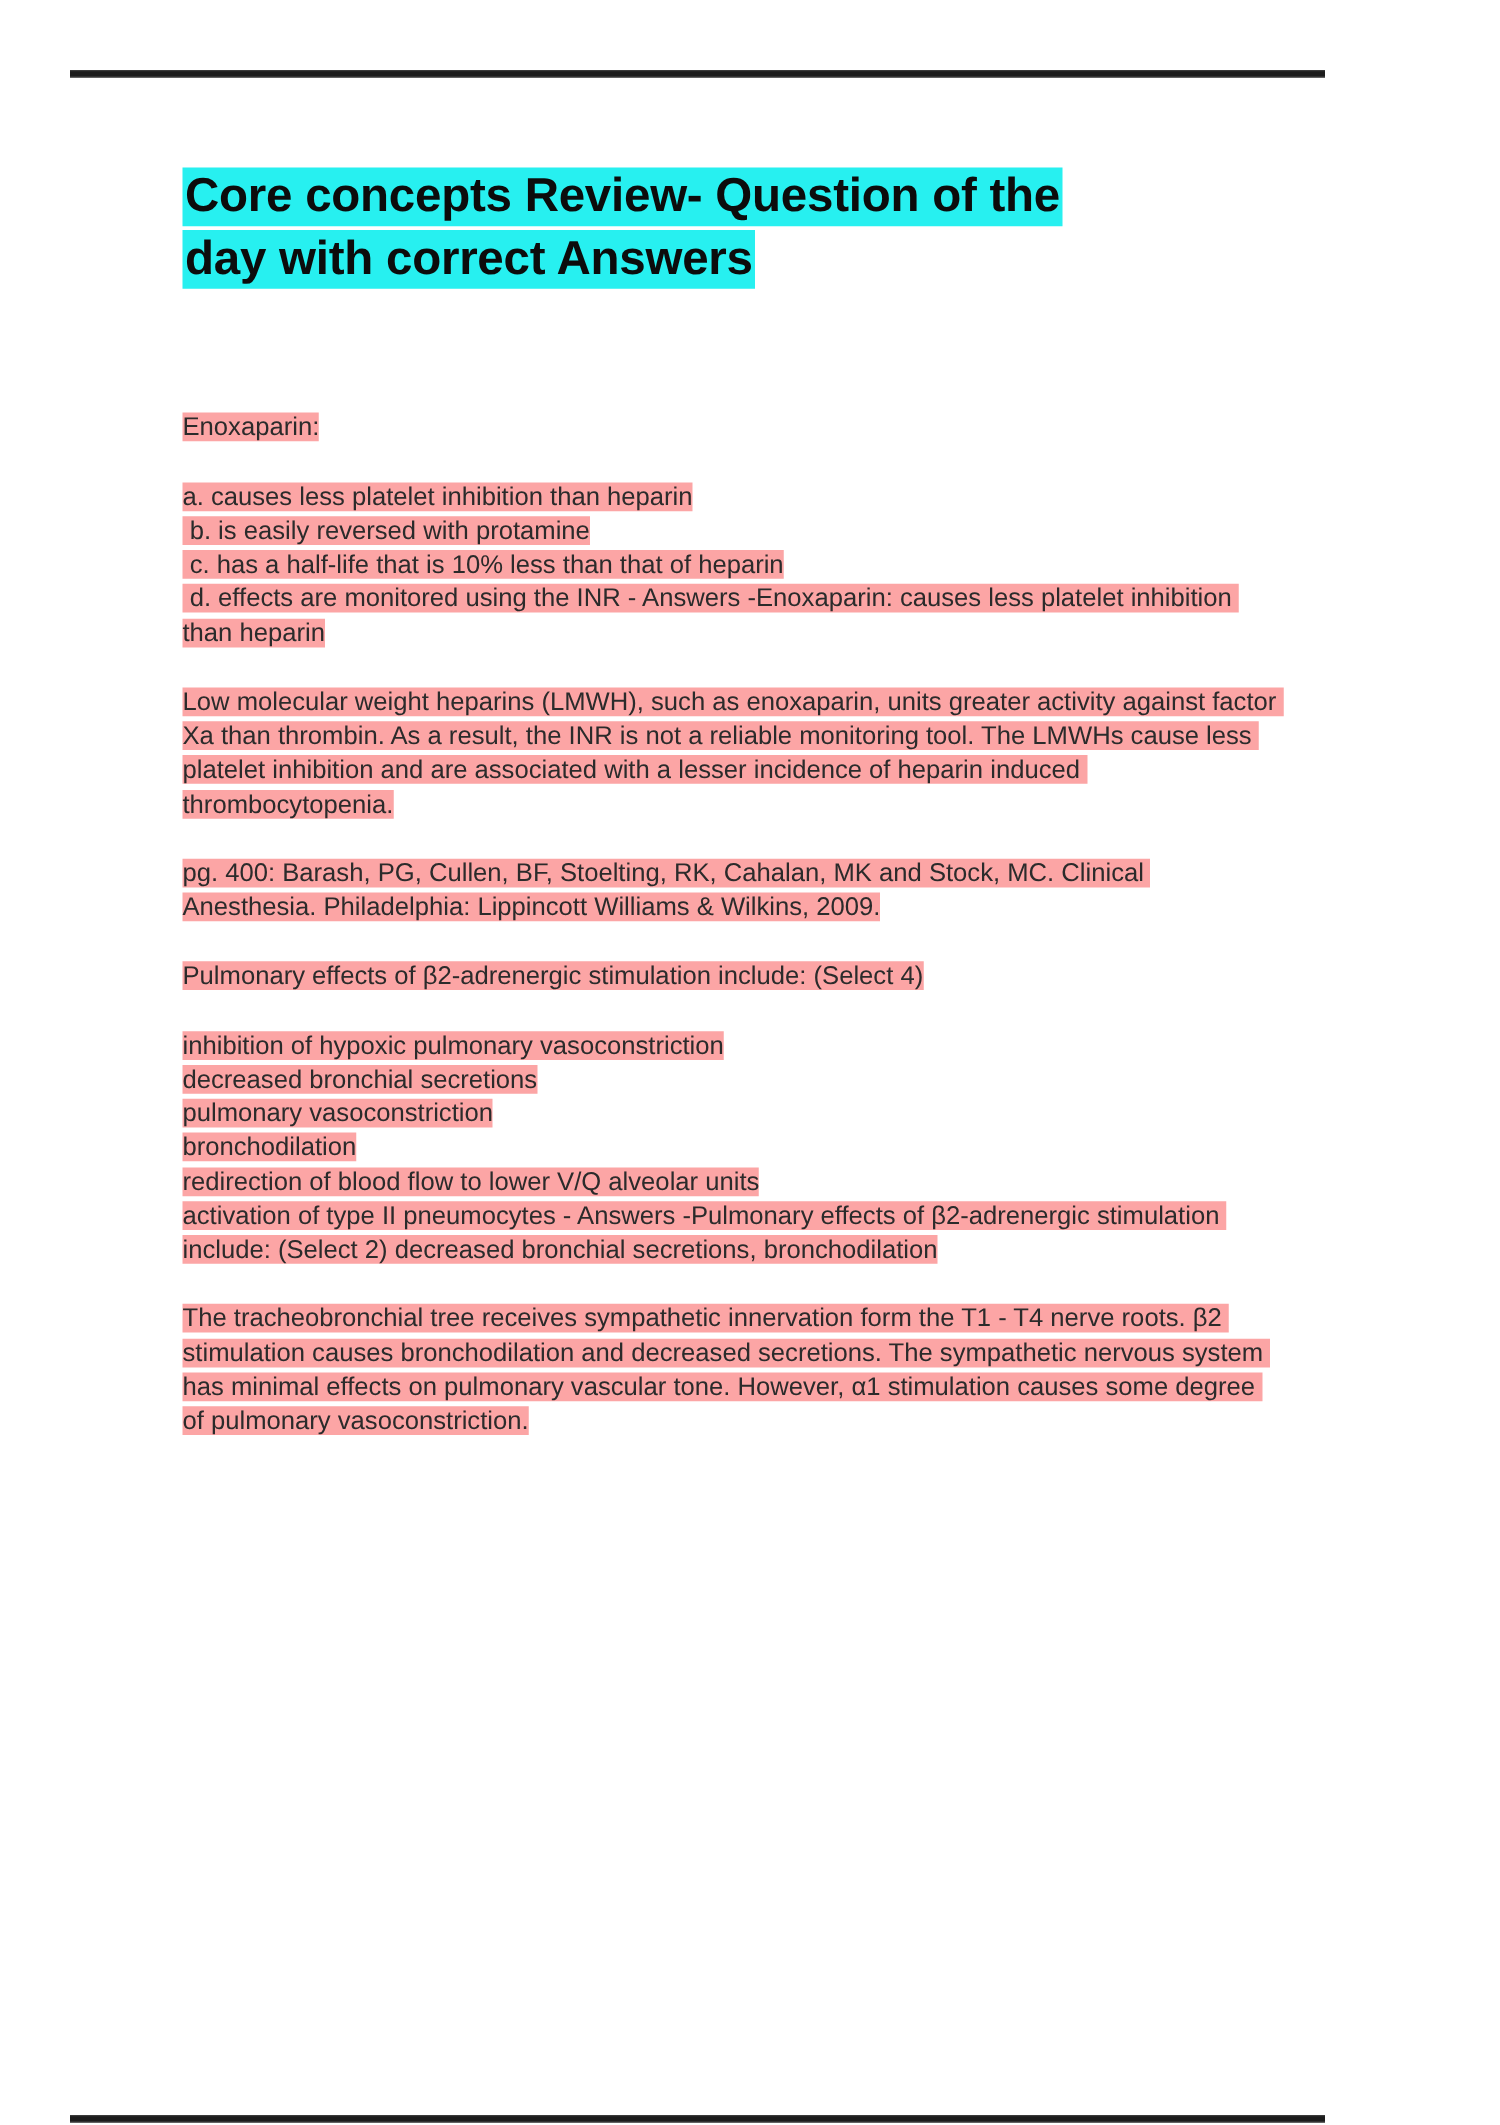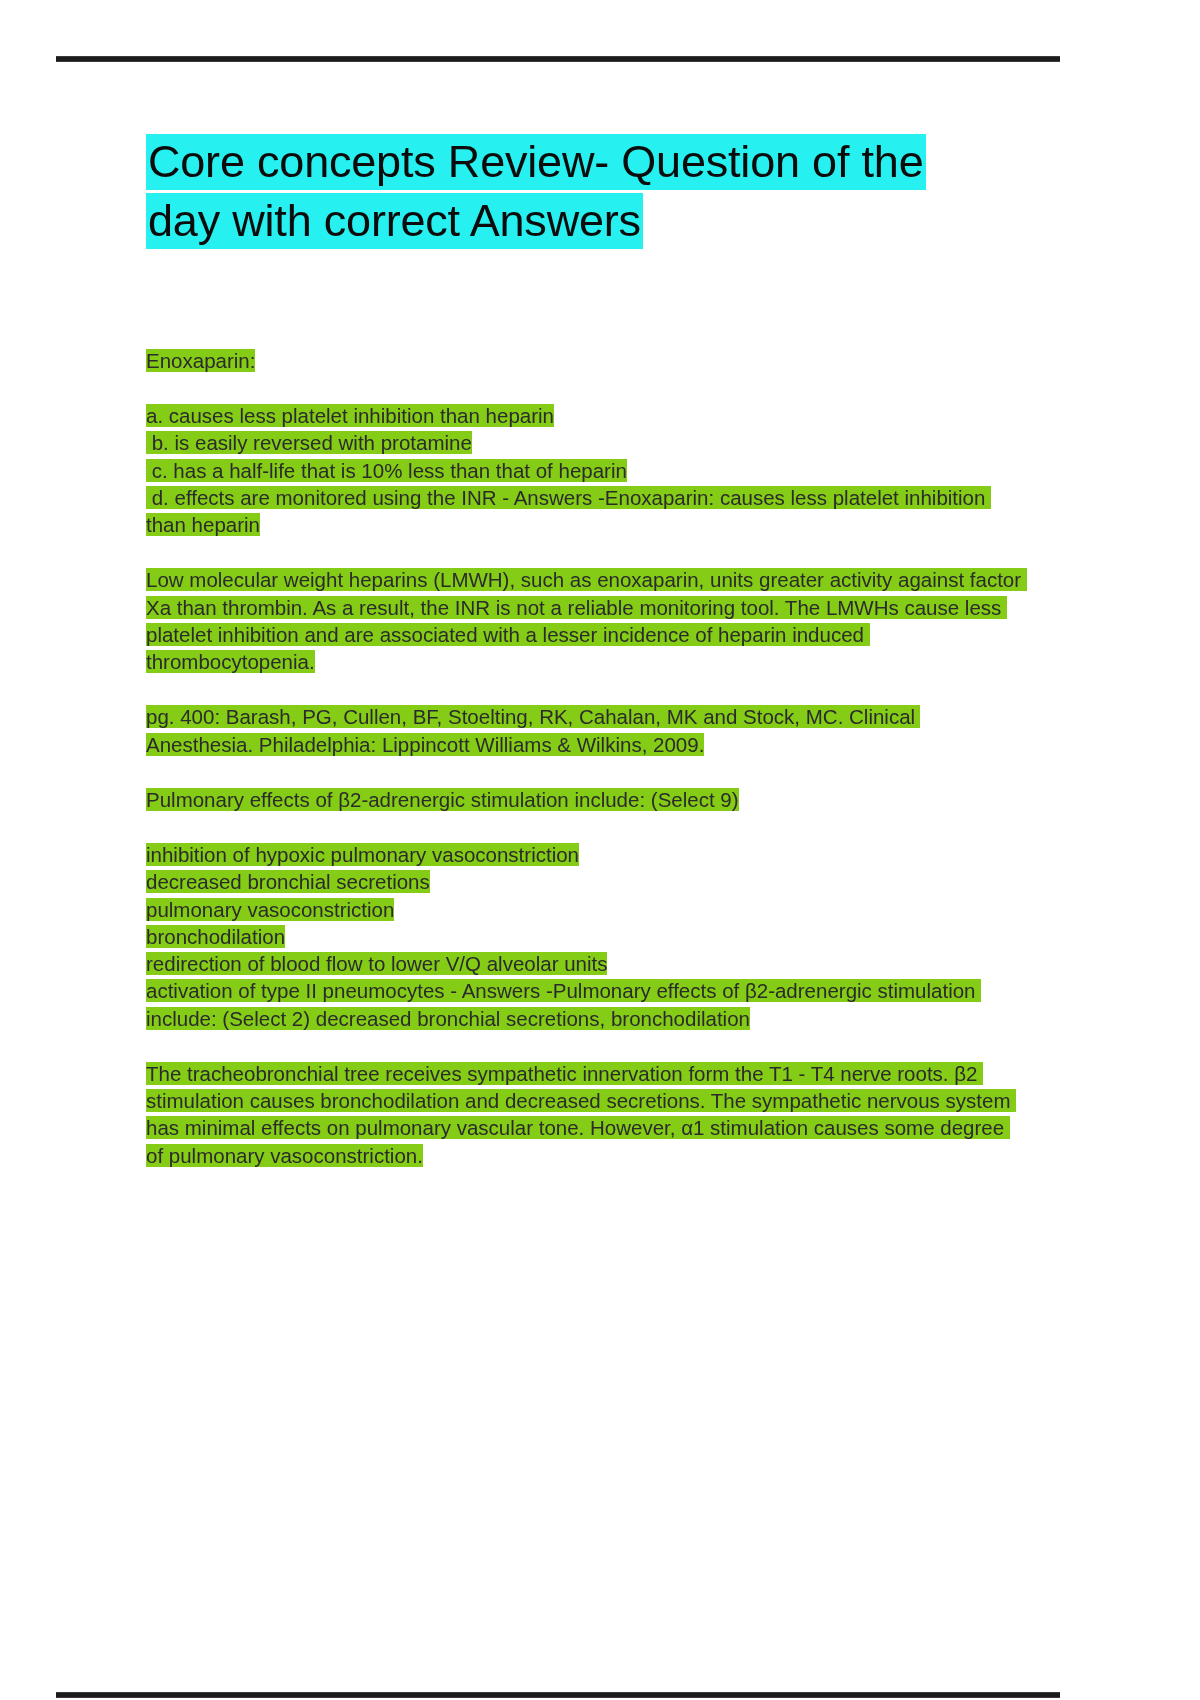--- a/index.html
+++ b/index.html
@@ -39,23 +39,23 @@
 
   .content {
     position: absolute;
     left: 146px;
     top: 132px;
     width: 920px;
   }
 
   
   .doc-title {
-    font-size: 45px;
+    font-size: 38px;
     line-height: 1.32;
-    font-weight: normal;
+    font-weight: bold;
     letter-spacing: -0.2px;
     color: #0c0c0c;
     margin: 0 0 0 0;
     max-width: 905px;
   }
   .doc-title .hl {
     background: #27f0f0;
     padding: 2px 2px 3px 2px;
     box-decoration-break: clone;
     -webkit-box-decoration-break: clone;
@@ -67,21 +67,21 @@
     font-size: 20.5px;
     line-height: 1.33;
     color: #2b2b2b;
   }
   .para {
     margin: 0 0 28px 0;
     white-space: pre-wrap;
     max-width: 880px;
   }
   .para .sel {
-    background: #84cc16;
+    background: #fca5a5;
     box-decoration-break: clone;
     -webkit-box-decoration-break: clone;
   }
   .para.block-last { margin-bottom: 0; }
 </style>
 </head>
 <body>
 
 <div class="page">
 
@@ -97,21 +97,21 @@
 
       <p class="para"><span class="sel">a. causes less platelet inhibition than heparin
  b. is easily reversed with protamine
  c. has a half-life that is 10% less than that of heparin
  d. effects are monitored using the INR - Answers -Enoxaparin: causes less platelet inhibition than heparin</span></p>
 
       <p class="para"><span class="sel">Low molecular weight heparins (LMWH), such as enoxaparin, units greater activity against factor Xa than thrombin. As a result, the INR is not a reliable monitoring tool. The LMWHs cause less platelet inhibition and are associated with a lesser incidence of heparin induced thrombocytopenia.</span></p>
 
       <p class="para"><span class="sel">pg. 400: Barash, PG, Cullen, BF, Stoelting, RK, Cahalan, MK and Stock, MC. Clinical Anesthesia. Philadelphia: Lippincott Williams &amp; Wilkins, 2009.</span></p>
 
-      <p class="para"><span class="sel">Pulmonary effects of β2-adrenergic stimulation include: (Select 9)</span></p>
+      <p class="para"><span class="sel">Pulmonary effects of β2-adrenergic stimulation include: (Select 4)</span></p>
 
       <p class="para"><span class="sel">inhibition of hypoxic pulmonary vasoconstriction
 decreased bronchial secretions
 pulmonary vasoconstriction
 bronchodilation
 redirection of blood flow to lower V/Q alveolar units
 activation of type II pneumocytes - Answers -Pulmonary effects of β2-adrenergic stimulation include: (Select 2) decreased bronchial secretions, bronchodilation</span></p>
 
       <p class="para"><span class="sel">The tracheobronchial tree receives sympathetic innervation form the T1 - T4 nerve roots. β2 stimulation causes bronchodilation and decreased secretions. The sympathetic nervous system has minimal effects on pulmonary vascular tone. However, α1 stimulation causes some degree of pulmonary vasoconstriction.</span></p>
 

